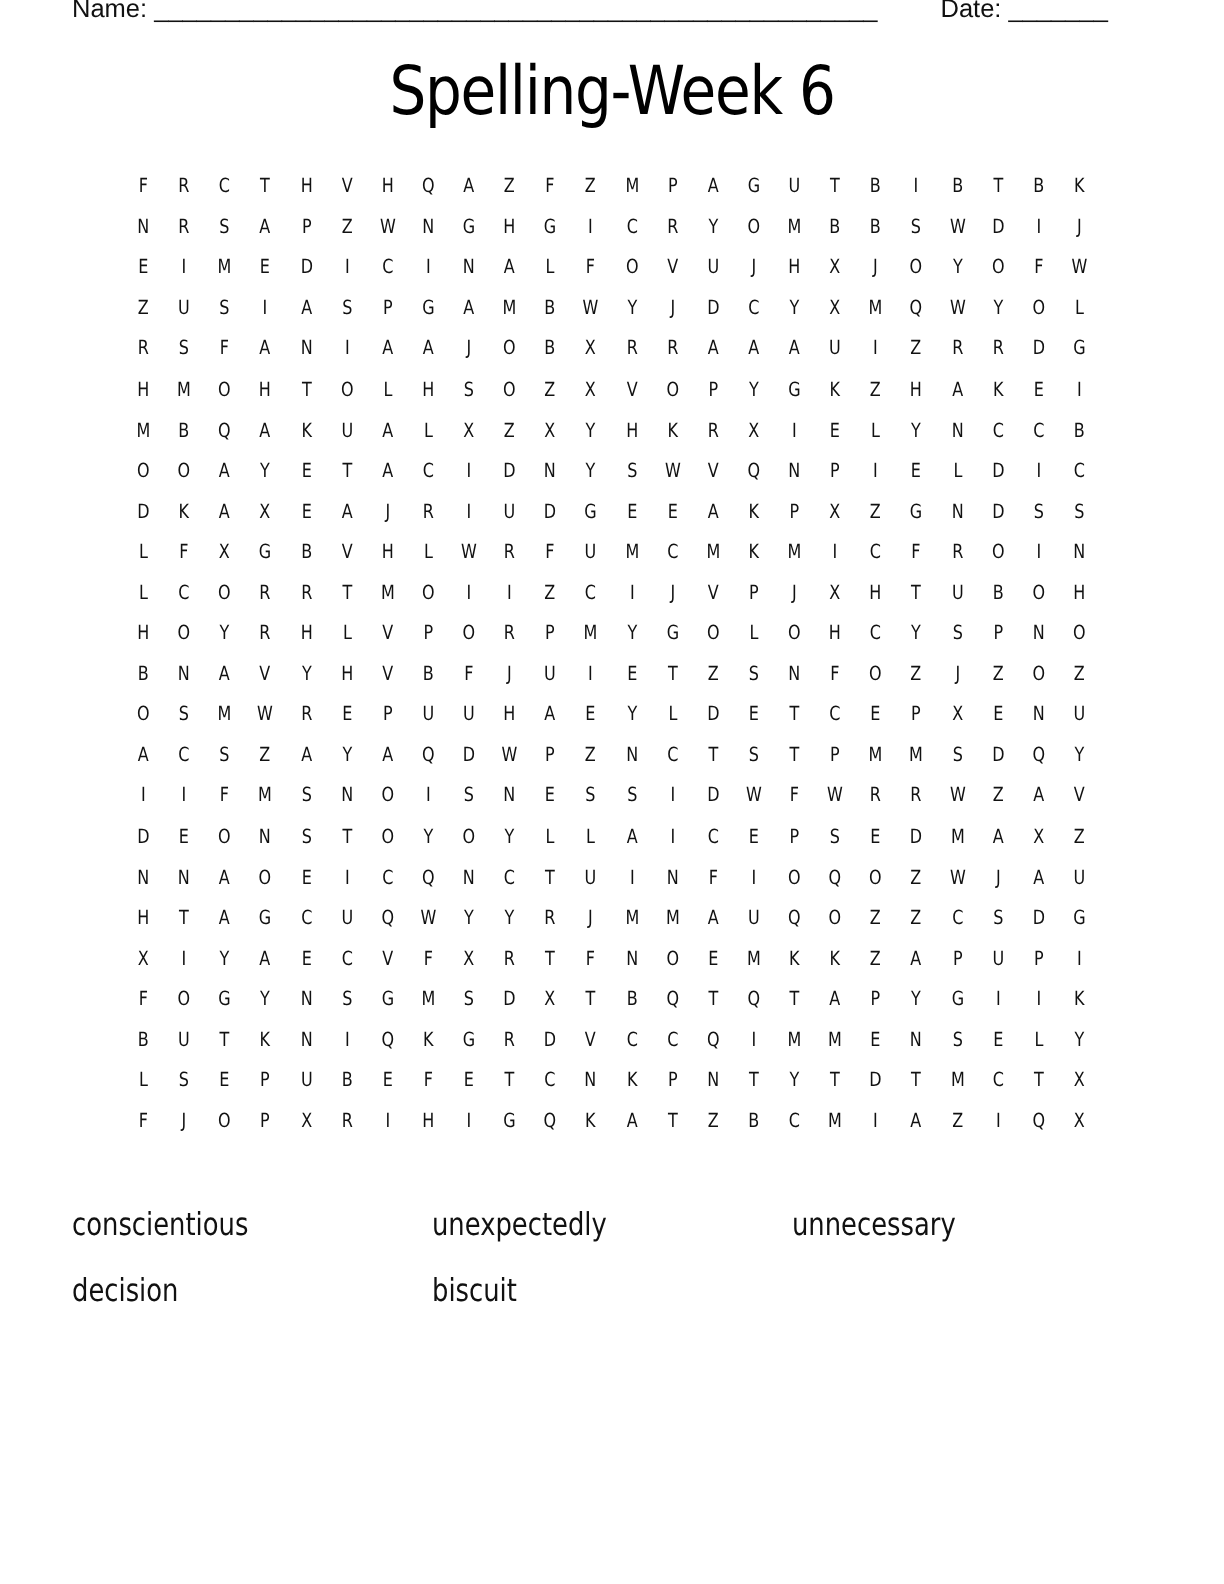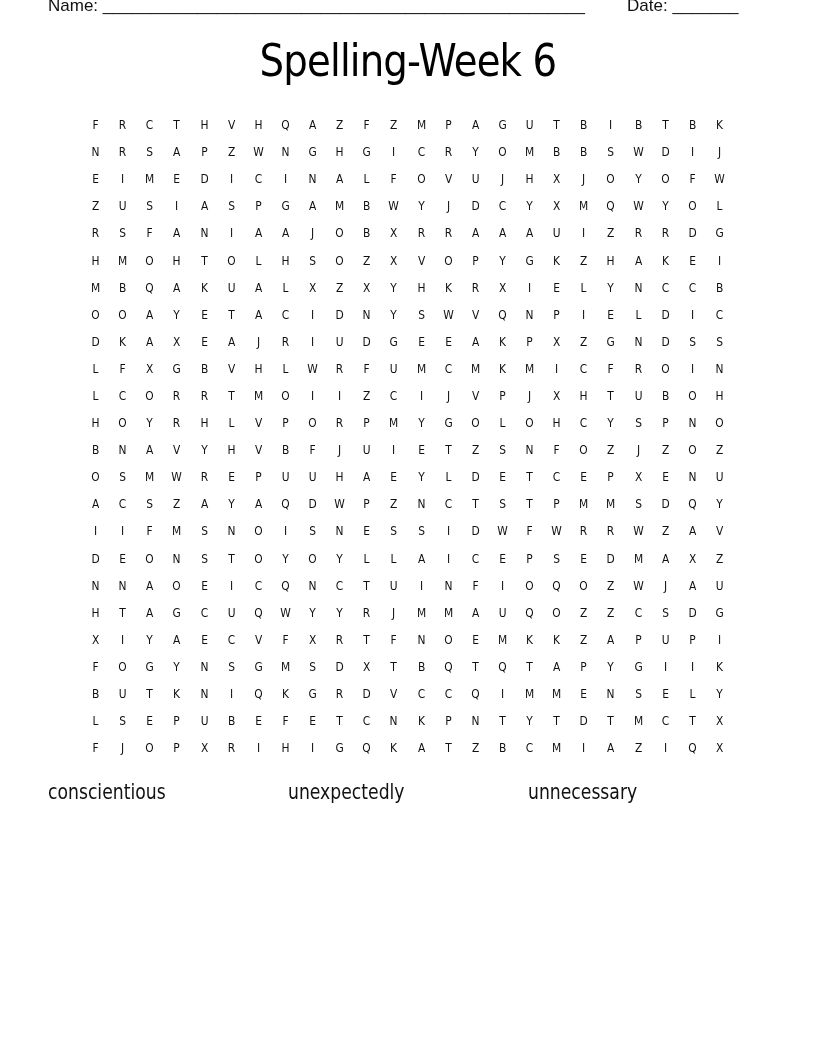--- a/index.html
+++ b/index.html
@@ -56,21 +56,21 @@
       align-items: center;
       justify-content: center;
       font-family: "DejaVu Sans", sans-serif;
       font-size: 13px;
       color: #111;
       transform: scaleX(0.82);
     }
     .word-list {
       position: absolute;
       left: 48px;
-      top: 780px;
+      top: 804px;
       width: 720px;
     }
     .word-row {
       display: flex;
       height: 44.3px;
     }
     .word {
       width: 240px;
       font-family: "DejaVu Sans", sans-serif;
       font-size: 21px;
@@ -722,13 +722,18 @@
       <span class="grid-cell">X</span>
     </div>
   </div>
 
 <div class="word-list" id="word-list">
     <div class="word-row">
       <span class="word">conscientious</span>
       <span class="word">unexpectedly</span>
       <span class="word">unnecessary</span>
     </div>
+    <div class="word-row">
+      <span class="word">decision</span>
+      <span class="word">biscuit</span>
+      <span class="word"></span>
+    </div>
   </div>
 
 </body></html>

